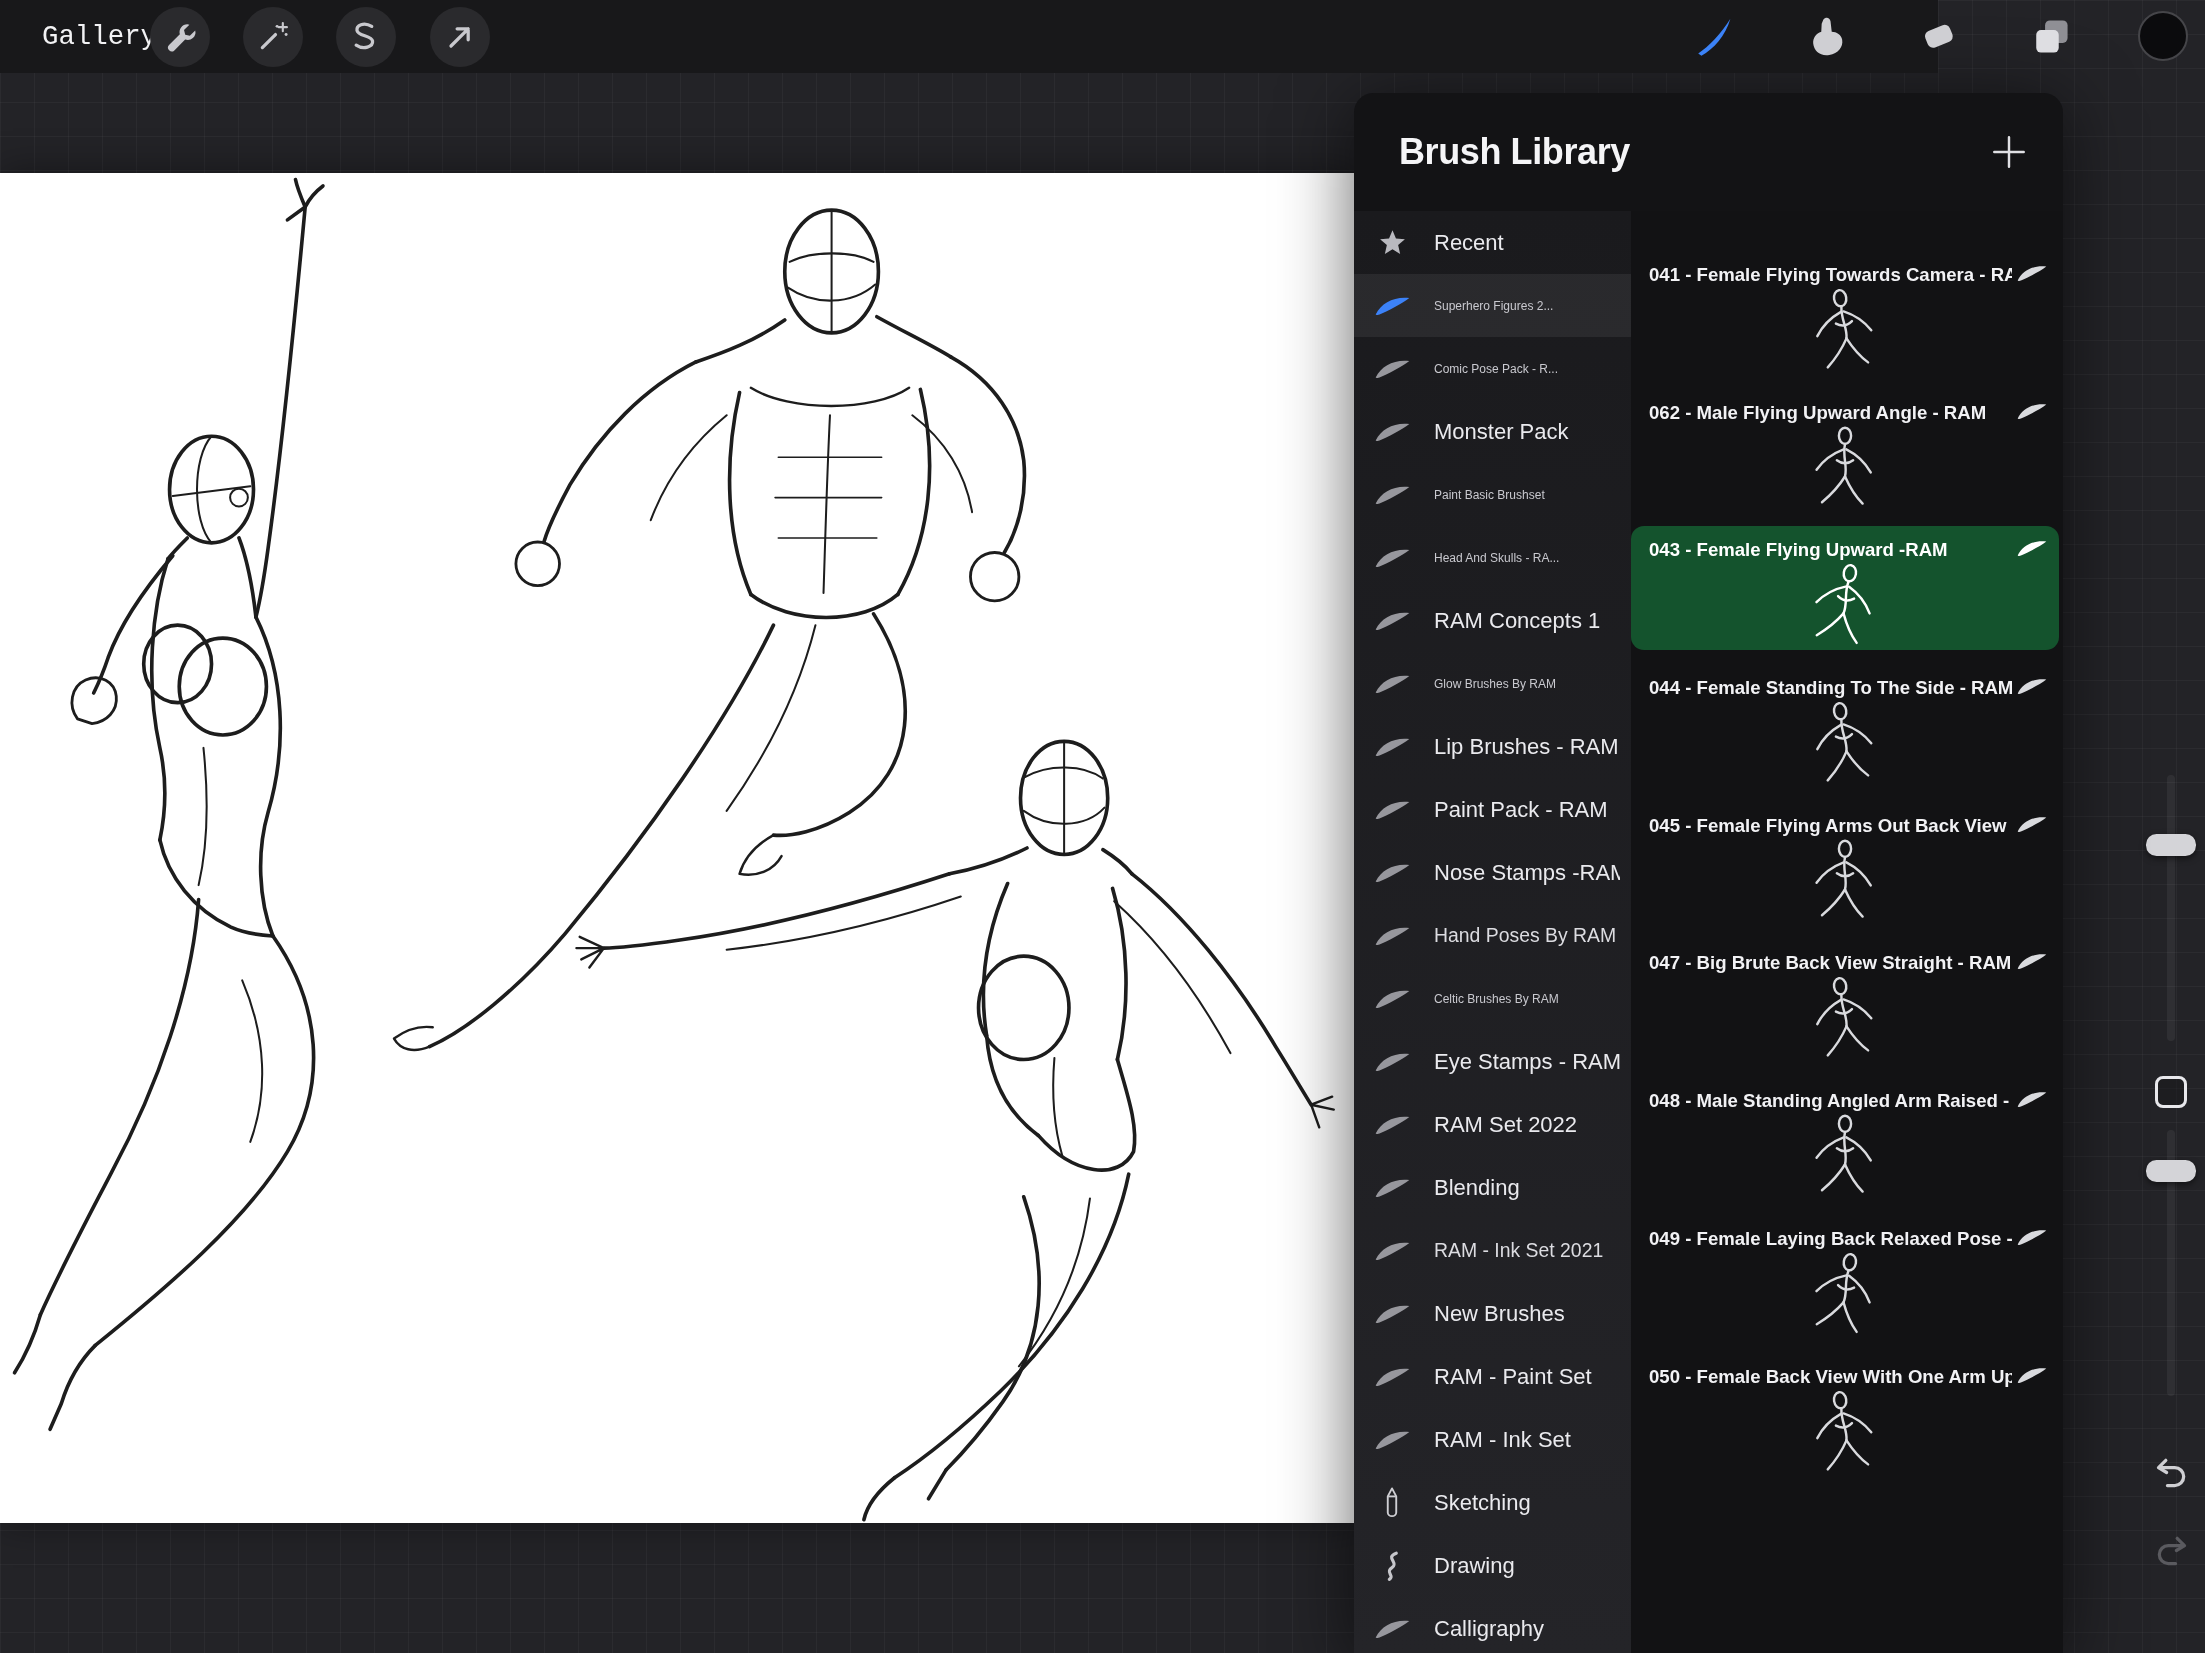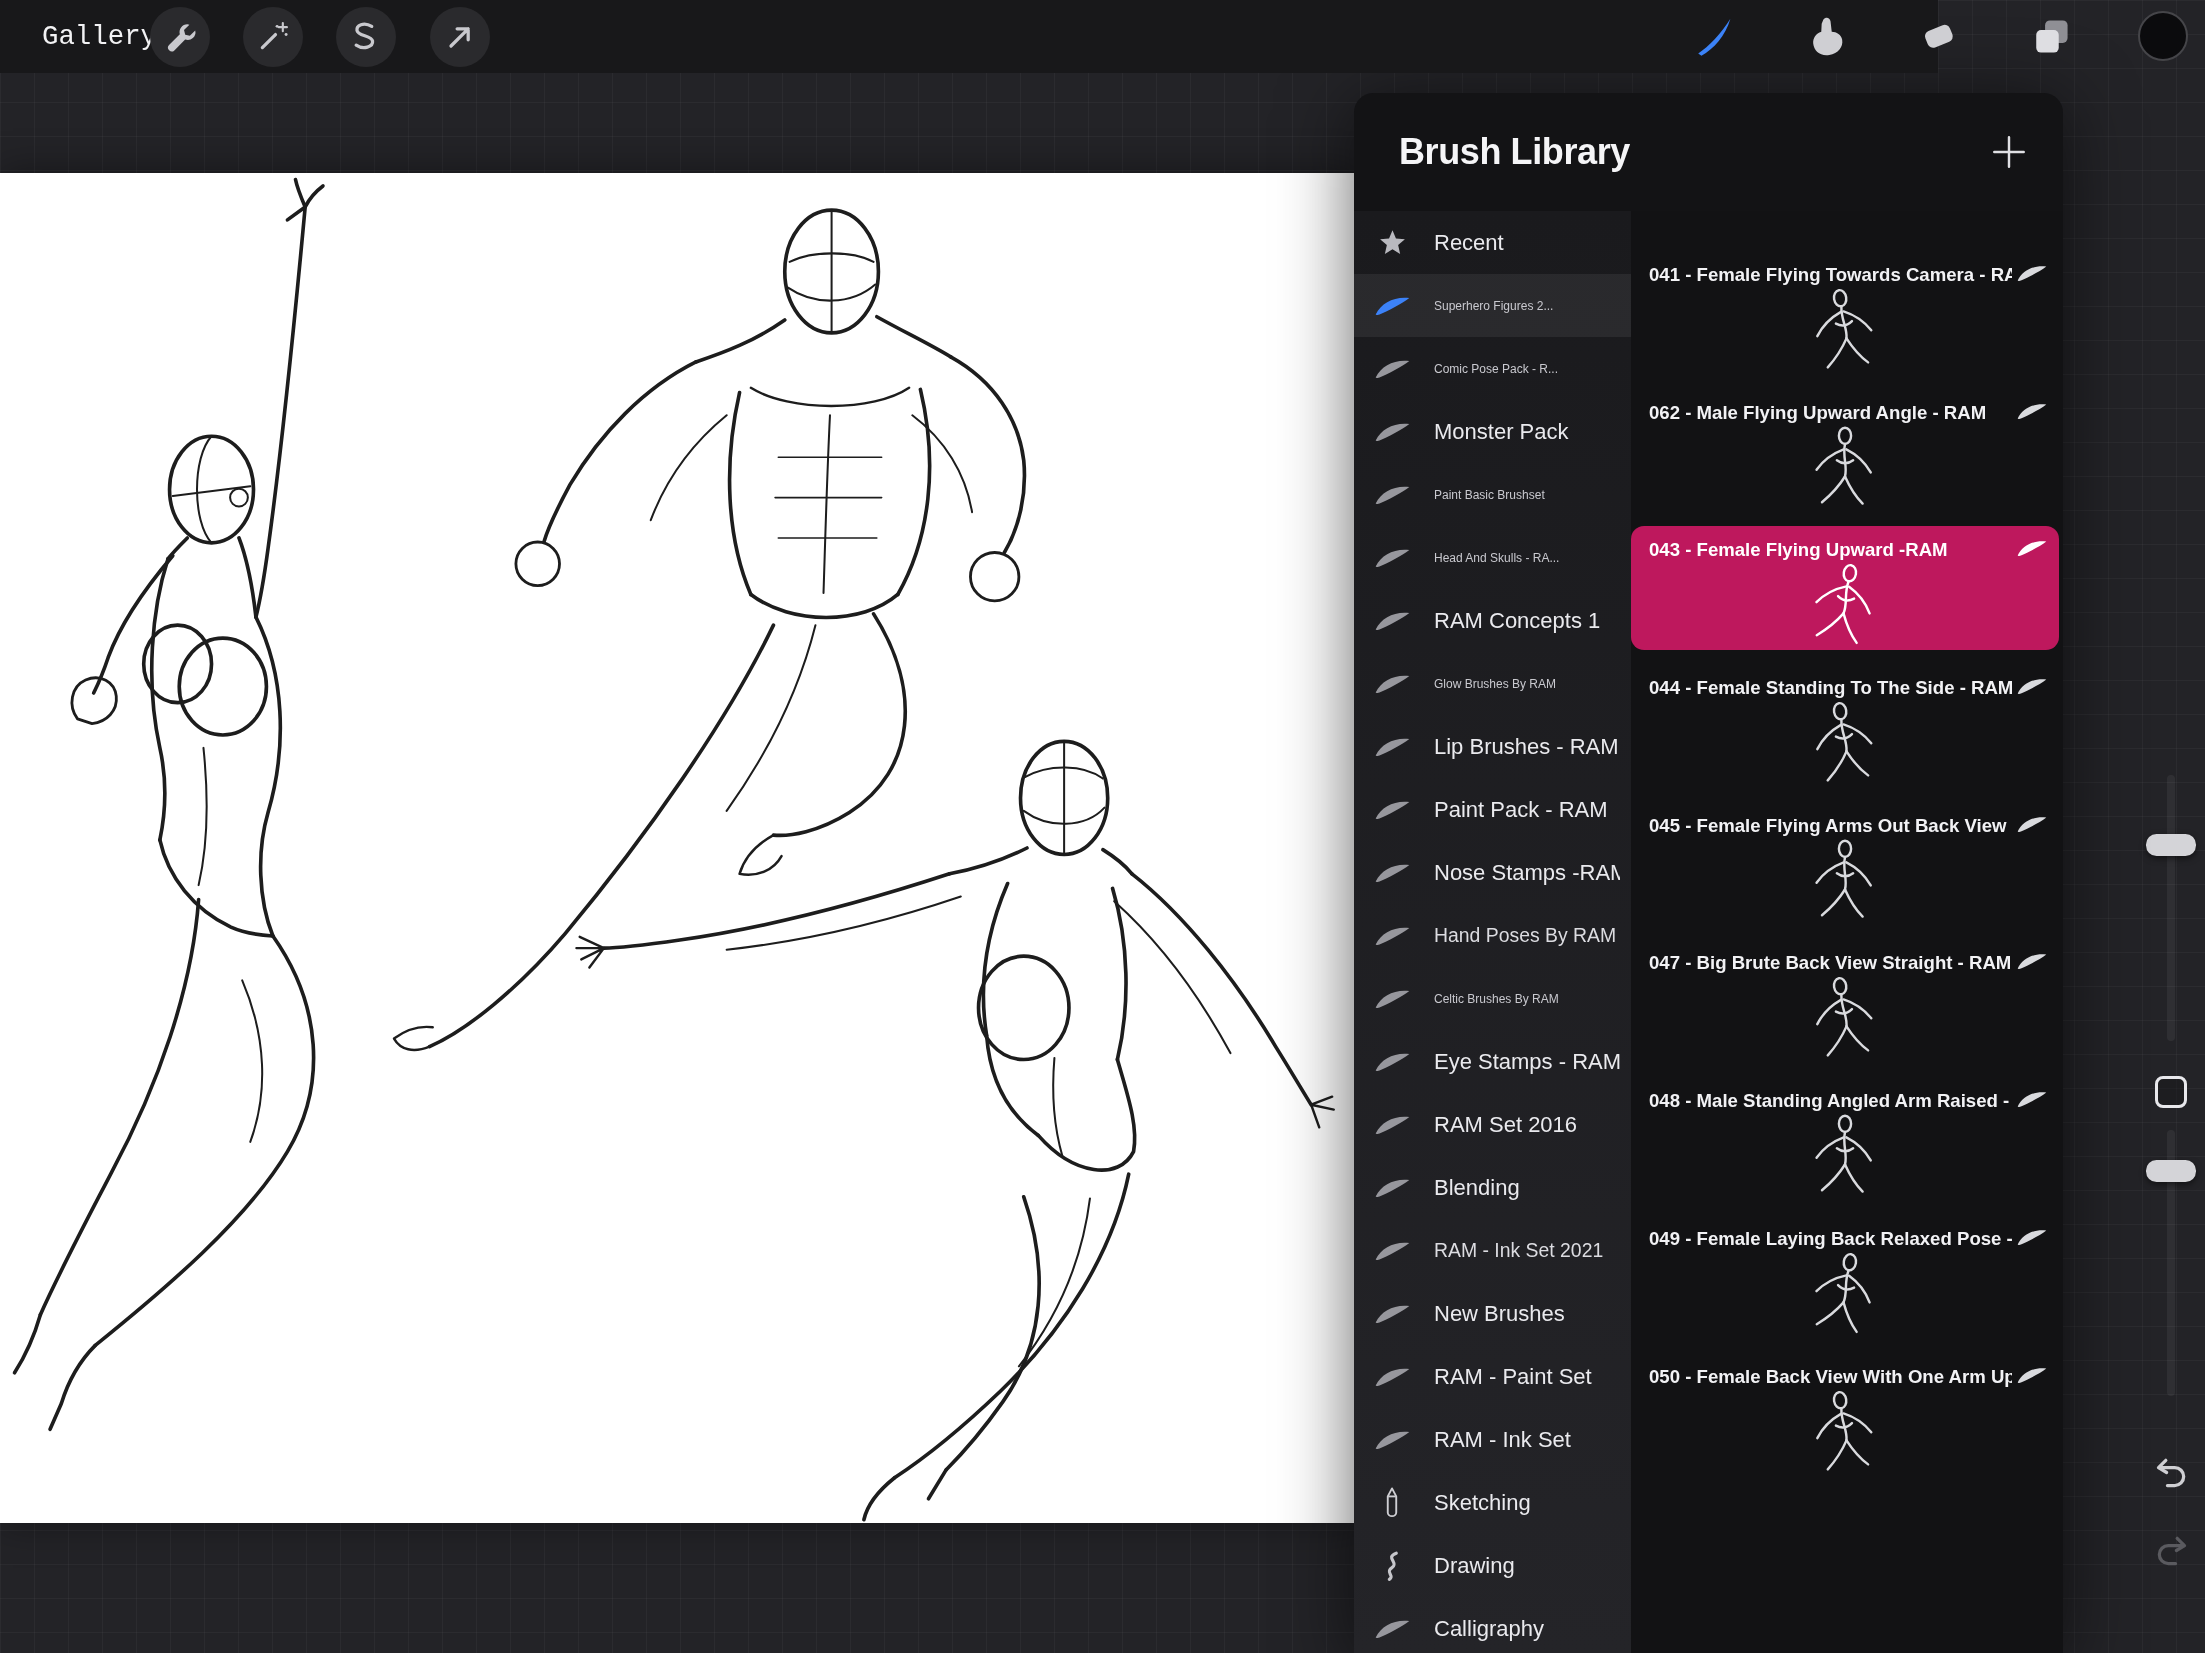--- a/index.html
+++ b/index.html
@@ -85,21 +85,21 @@
   .set-label.small  { font-size:12px; color:#c9c9cf; }
 
   .brush-col {
     width:432px; height:100%; overflow:hidden; background:#121214;
     padding:40px 4px 0 0;
   }
   .brush-row {
     position:relative; width:428px; height:124px; margin-bottom:13.7px;
     border-radius:13px;
   }
-  .brush-row.sel { background:#be185d; }
+  .brush-row.sel { background:#14532d; }
   .brush-name {
     position:absolute; left:18px; top:13px; right:47px;
     font-size:18.6px; font-weight:700; color:#f2f2f5;
     white-space:nowrap; overflow:hidden;
   }
   .brush-row.sel .brush-name { color:#ffffff; }
   .mark { position:absolute; top:13px; right:11.3px; width:32px; height:18.6px; }
   .thumb { position:absolute; top:36px; left:50%; height:84px; width:87px; }
 
   
@@ -378,21 +378,21 @@
             </svg>
           </span>
           <span class="set-label large">Eye Stamps - RAM</span>
         </div>
         <div class="set-row">
           <span class="set-ic">
             <svg class="swoosh" viewBox="0 0 44 26">
               <path fill="#97979d" d="M2 23 C9 9 24 1.5 42 3.5 C33 10.5 17 18.5 6.5 23.2 C4.8 24 3.2 24 2 23 Z"></path>
             </svg>
           </span>
-          <span class="set-label large">RAM Set 2016</span>
+          <span class="set-label large">RAM Set 2022</span>
         </div>
         <div class="set-row">
           <span class="set-ic">
             <svg class="swoosh" viewBox="0 0 44 26">
               <path fill="#97979d" d="M2 23 C9 9 24 1.5 42 3.5 C33 10.5 17 18.5 6.5 23.2 C4.8 24 3.2 24 2 23 Z"></path>
             </svg>
           </span>
           <span class="set-label large">Blending</span>
         </div>
         <div class="set-row">

